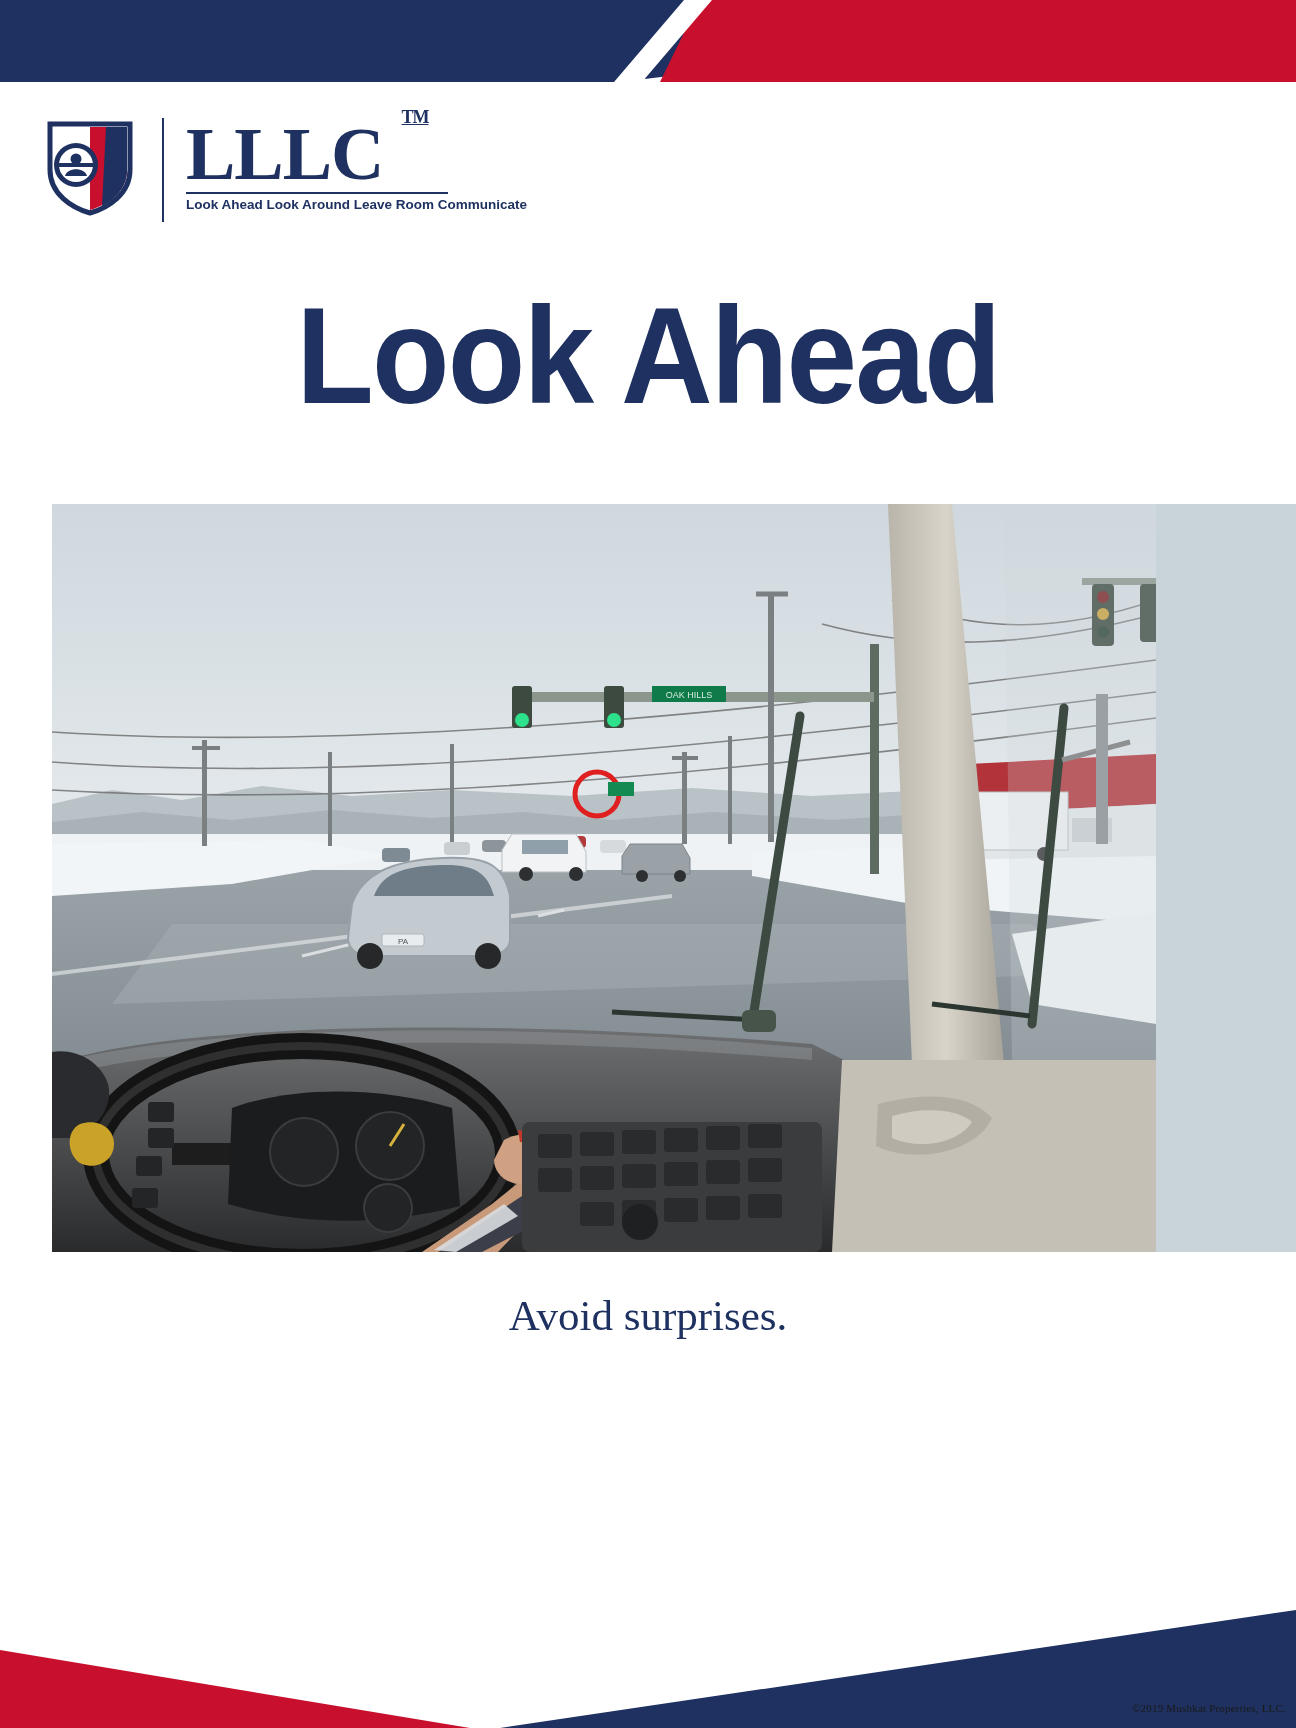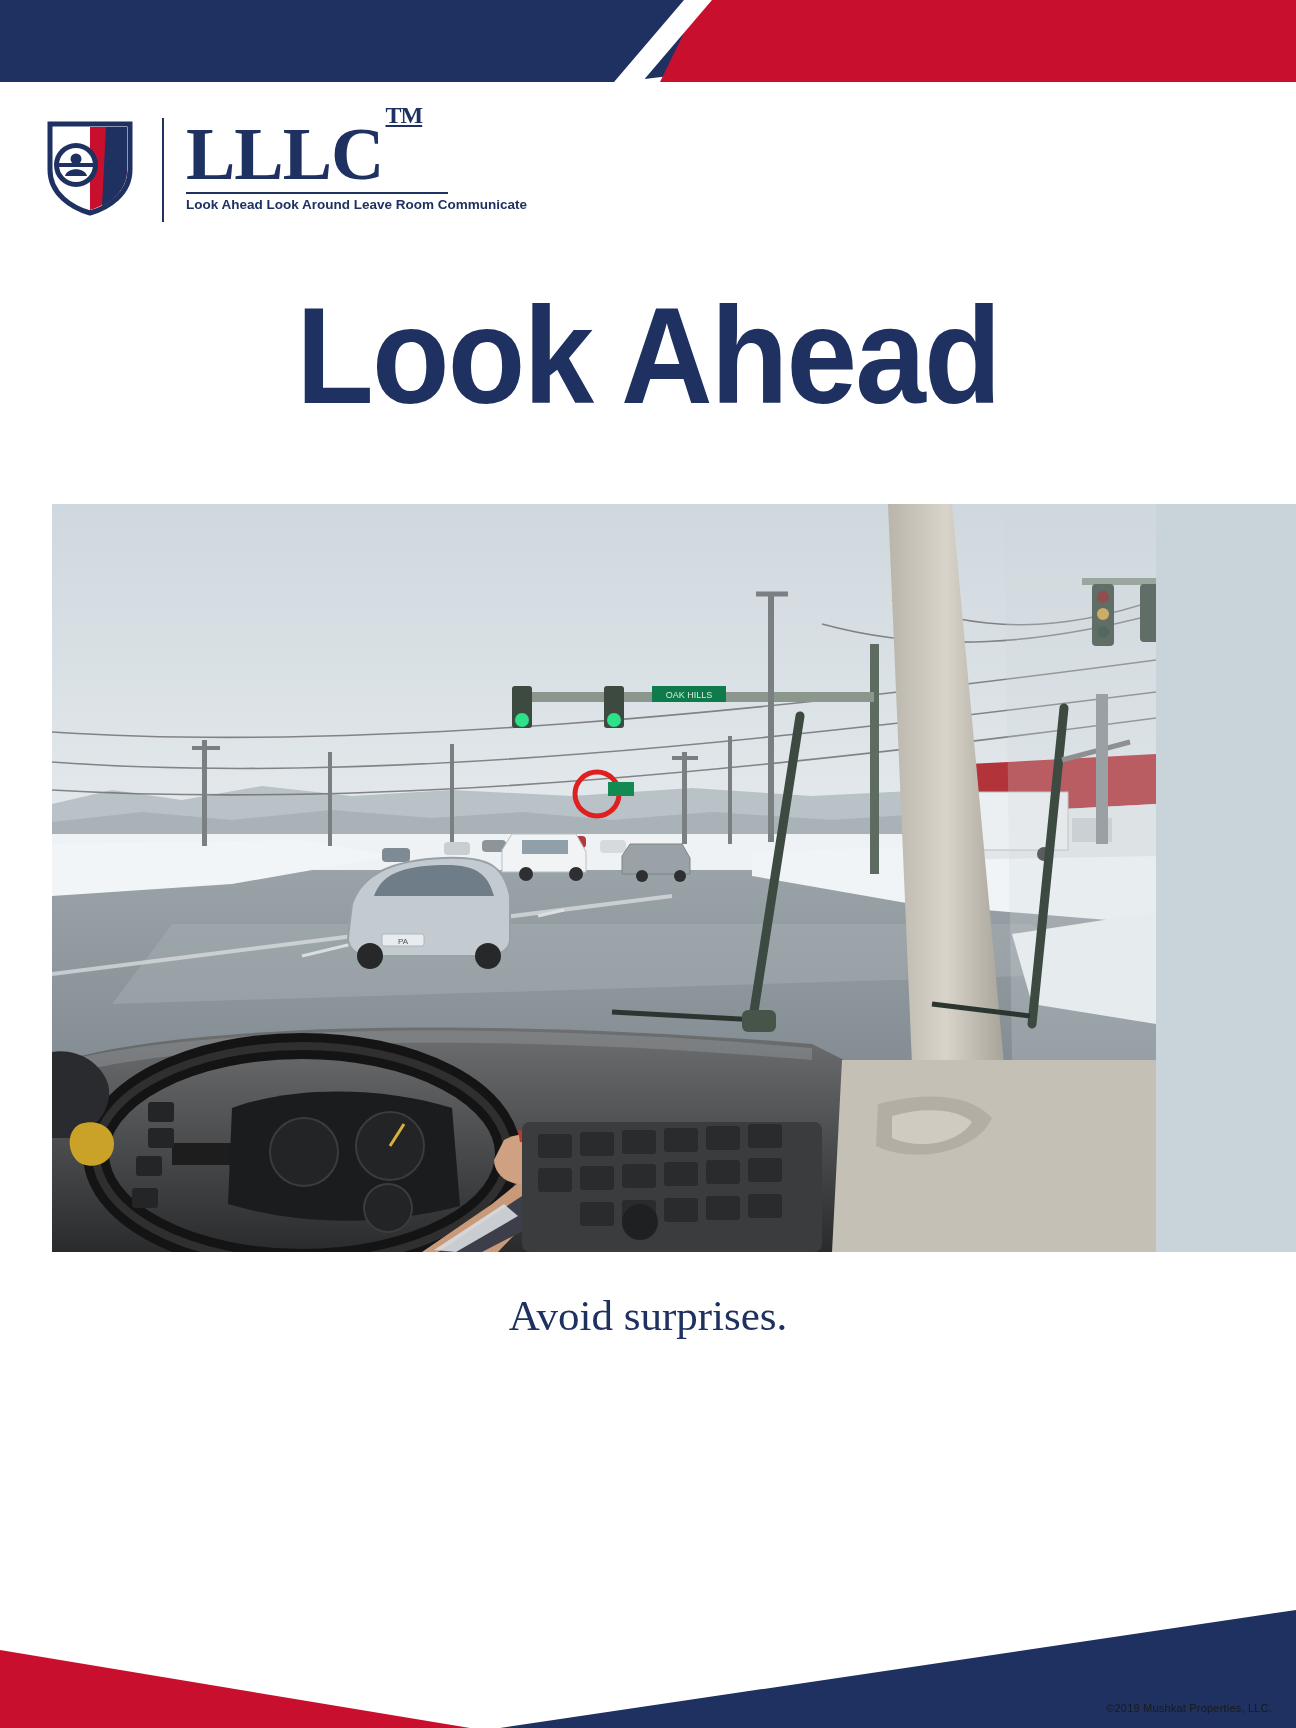--- a/index.html
+++ b/index.html
@@ -92,26 +92,26 @@
     font-family: "Liberation Serif", serif;
     font-size: 74px;
     font-weight: bold;
     color: #1e3160;
     line-height: 0.92;
     letter-spacing: -1px;
     position: relative;
     display: inline-block;
   }
   .logo-tm {
-    font-size: 24px;
+    font-size: 18px;
     font-weight: bold;
     vertical-align: super;
     position: relative;
     top: -30px;
-    left: 2px;
+    left: 18px;
     text-decoration: underline;
   }
   .logo-sub {
     font-family: "Liberation Serif", serif;
     font-size: 30px;
     color: #c8102e;
     letter-spacing: 0.5px;
     margin-top: 2px;
     line-height: 1;
   }
@@ -167,23 +167,23 @@
     text-align: center;
     font-family: "Liberation Serif", serif;
     font-size: 43px;
     line-height: 1.32;
     color: #1e3160;
   }
 
   
   .copyright {
     position: absolute;
-    right: 24px;
+    right: 10px;
     bottom: 14px;
-    font-family: Liberation Sans, sans-serif;
+    font-family: Liberation Serif, serif;
     font-size: 11px;
     color: #1a1a1a;
     letter-spacing: 0.2px;
   }
 </style>
 </head>
 <body>
 
 <div class="top-banner">
   <div class="navy"></div>

